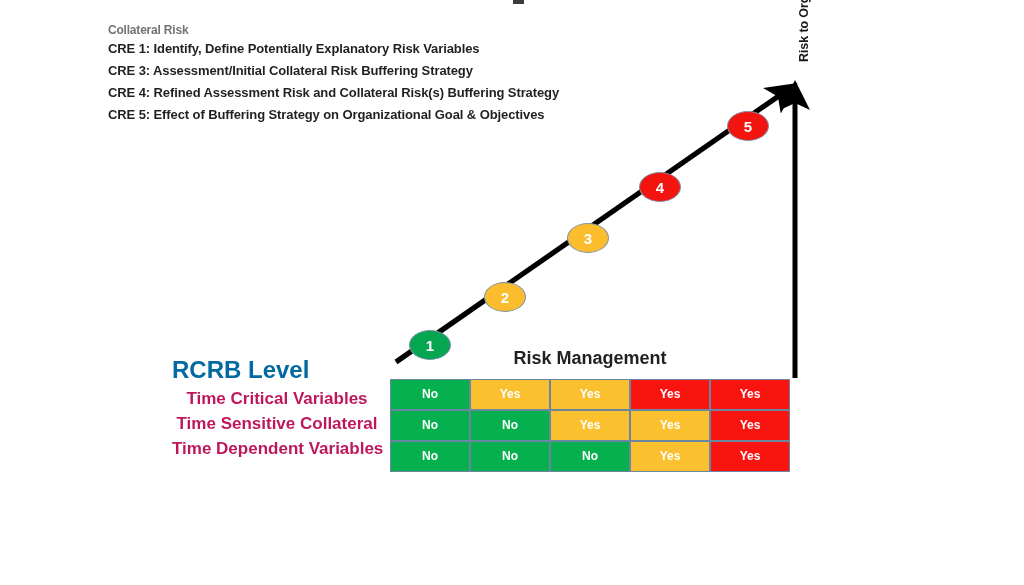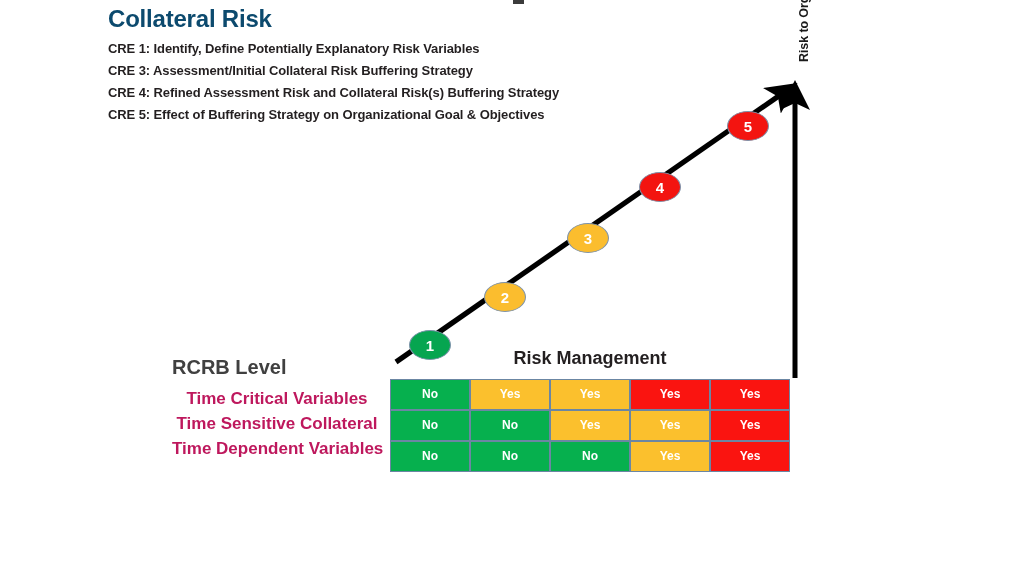--- a/index.html
+++ b/index.html
@@ -16,25 +16,25 @@
     width: 1024px;
     height: 585px;
     background: #ffffff;
     overflow: hidden;
   }
 
   
   .section-title {
     position: absolute;
     left: 108px;
-    top: 5px;
-    font-size: 24px;
+    top: 23px;
+    font-size: 12px;
     font-weight: bold;
     letter-spacing: -0.2px;
-    color: #0c4a6e;
+    color: #737373;
   }
   .cre-list {
     position: absolute;
     left: 108px;
     top: 38px;
     width: 560px;
   }
   .cre-line {
     font-size: 13px;
     font-weight: 600;
@@ -107,23 +107,23 @@
     width: 400px;
     text-align: center;
     font-size: 18px;
     font-weight: 600;
     color: #231f20;
   }
   .rcrb-title {
     position: absolute;
     left: 172px;
     top: 356px;
-    font-size: 20px;
-    font-weight: bold;
-    color: #404040;
+    font-size: 24px;
+    font-weight: bold;
+    color: #0369a1;
   }
   .row-labels {
     position: absolute;
     left: 172px;
     top: 386px;
     width: 210px;
   }
   .row-label {
     font-size: 17px;
     font-weight: 700;

